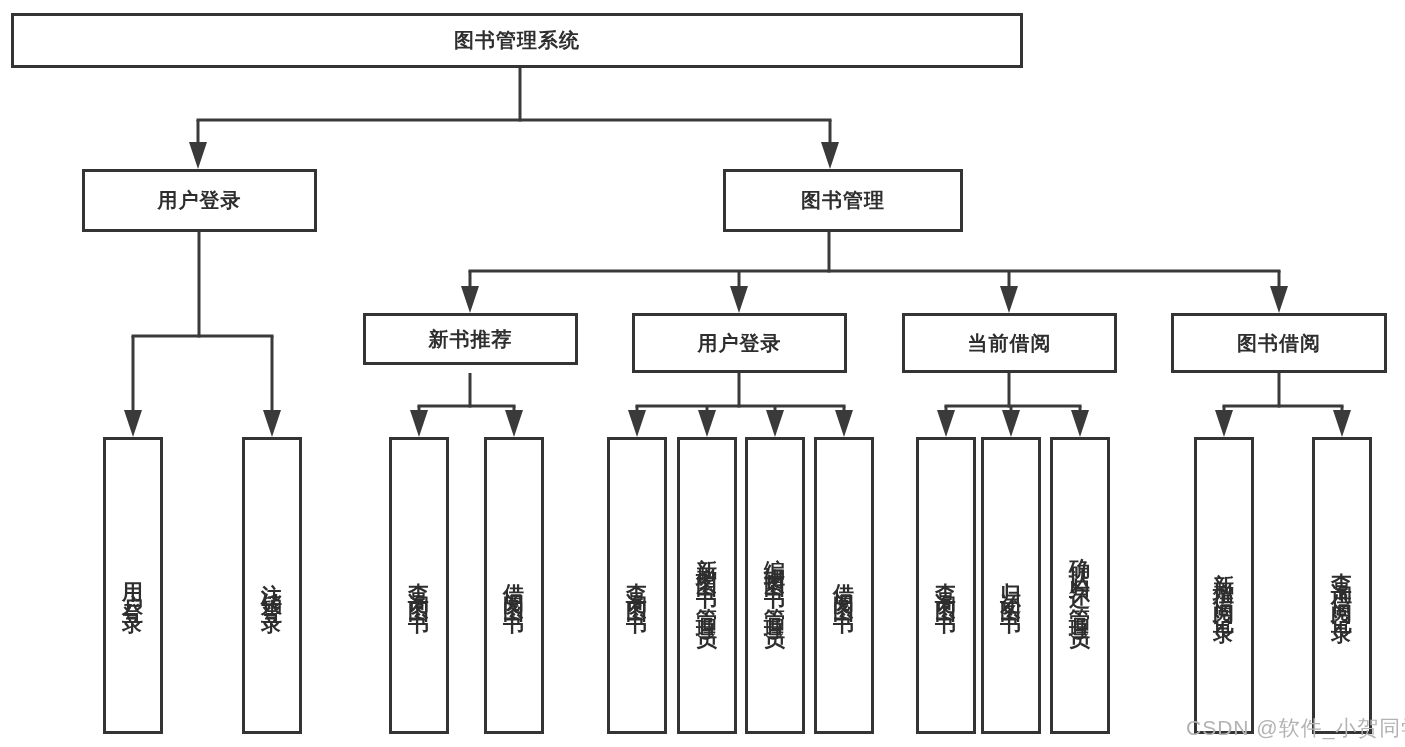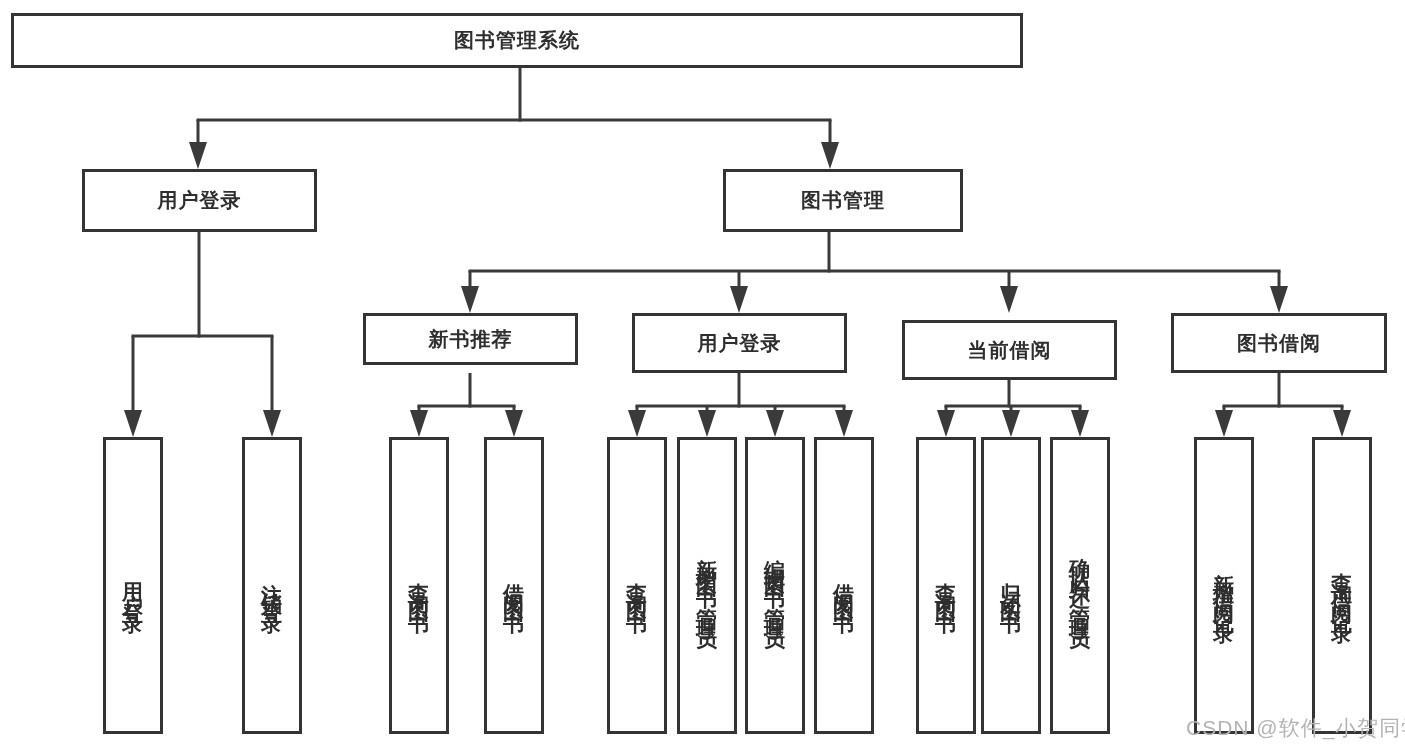--- a/index.html
+++ b/index.html
@@ -111,21 +111,21 @@
     <polygon points="1333,410 1351,410 1342,437"></polygon>
   </svg>
 
   <div class="box hbox" style="left:11px; top:13px; width:1012px; height:55px;">图书管理系统</div>
 
   <div class="box hbox" style="left:82px; top:169px; width:235px; height:63px;">用户登录</div>
   <div class="box hbox" style="left:709px; top:169px; width:240px; height:63px;margin-left:14px;">图书管理</div>
 
   <div class="box hbox" style="left:363px; top:313px; width:215px; height:52px;">新书推荐</div>
   <div class="box hbox" style="left:632px; top:313px; width:215px; height:60px;">用户登录</div>
-  <div class="box hbox" style="left:902px; top:320px; width:215px; height:60px;">当前借阅</div>
+  <div class="box hbox" style="left:902px; top:313px; width:215px; height:60px;">当前借阅</div>
   <div class="box hbox" style="left:1171px; top:313px; width:216px; height:60px;">图书借阅</div>
 
   <div class="box vbox" style="left:103px; top:437px; width:60px; height:297px;">用户登录</div>
   <div class="box vbox" style="left:242px; top:437px; width:60px; height:297px;">注销登录</div>
 
   <div class="box vbox" style="left:389px; top:437px; width:60px; height:297px;">查询图书</div>
   <div class="box vbox" style="left:484px; top:437px; width:60px; height:297px;">借阅图书</div>
 
   <div class="box vbox" style="left:607px; top:437px; width:60px; height:297px;">查询图书</div>
   <div class="box vbox" style="left:677px; top:437px; width:60px; height:297px;">新增图书（管理员）</div>

